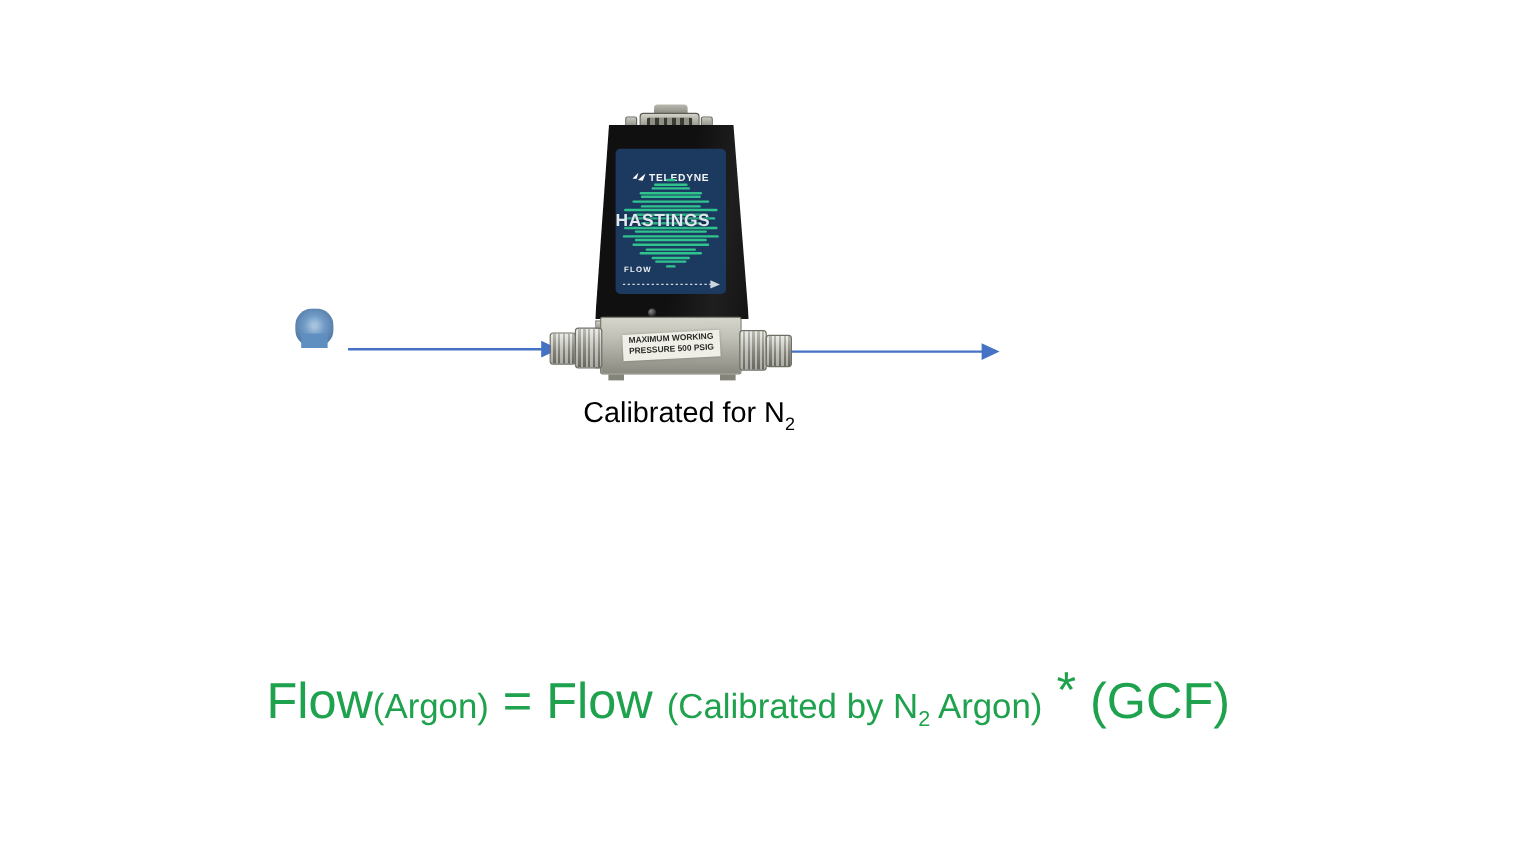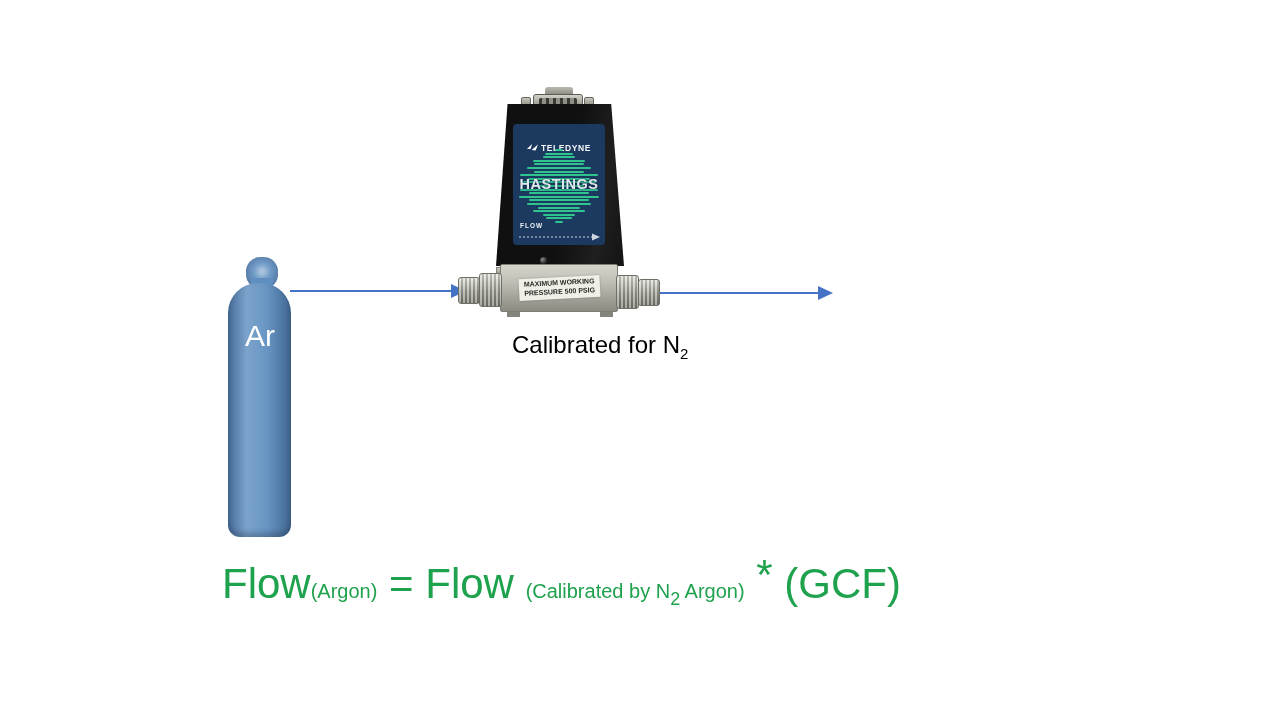--- a/index.html
+++ b/index.html
@@ -121,21 +121,21 @@
     align-items: center;
   }
   .wave-line {
     height: 2px;
     border-radius: 1px;
     background: var(--wave-green);
   }
   .model-row {
     position: absolute; top: 52px; left: 0;
     width: 100%;
-    text-align: center;
+    text-align: left;
     color: #e1e7ec;
     font-size: 14.5px;
     font-weight: bold;
     letter-spacing: 0.5px;
     text-shadow: 0 0 3px rgba(10,30,60,0.8);
   }
   .flow-row {
     position: absolute; left: 7px; top: 98px;
     color: #eef1f4;
     font-size: 6.5px;
@@ -198,62 +198,58 @@
   .fitting-inner-left  { left: 24px; top: 188px; width: 23px; height: 34px; }
   .fitting-inner-right { left: 161px; top: 190px; width: 23px; height: 34px; }
   .fitting-outer-right { left: 183px; top: 194px; width: 22px; height: 27px; }
 
   
   .caption {
     position: absolute;
     left: 486px; top: 331px;
     color: #000000;
     font-size: 24px;
-    margin-left: 26px;
   }
   .caption .sub {
     font-size: 15px;
     vertical-align: -6px;
   }
 
   
   .formula {
     position: absolute;
     left: 222px; top: 560px;
     display: flex;
     align-items: baseline;
     color: var(--formula-green);
     line-height: 1.15;
   }
   .formula span { white-space: pre; }
   .f-big   { font-size: 42px; }
-  .f-small { font-size: 20px; }
+  .f-small { font-size: 29px; }
   .f-sub   { font-size: 18px; position: relative; top: 7px; }
   .f-star  { font-size: 42px; position: relative; top: -9px; }
 </style>
 </head>
 <body>
 
 <div class="slide">
 
   <svg class="arrow-svg" style="left:288px; top:281px;" width="180" height="20">
     <line class="arrow-line" x1="2" y1="10" x2="164" y2="10"></line>
     <polygon class="arrow-head" points="163,3 178,10 163,17"></polygon>
   </svg>
 
   <svg class="arrow-svg" style="left:652px; top:283px;" width="185" height="20">
     <line class="arrow-line" x1="2" y1="10" x2="167" y2="10"></line>
     <polygon class="arrow-head" points="166,3 181,10 166,17"></polygon>
   </svg>
 
   <div class="cylinder-valve"></div>
   <div class="cylinder-neck"></div>
-  <div class="cylinder-body">
-    <div class="cylinder-label">Ar</div>
-  </div>
 
   <div class="meter">
     <div class="db9-ridge"></div>
     <div class="db9-shell">
       <div class="db9-pins"></div>
     </div>
     <div class="db9-screw left"></div>
     <div class="db9-screw right"></div>
 
     <div class="meter-body"></div>

